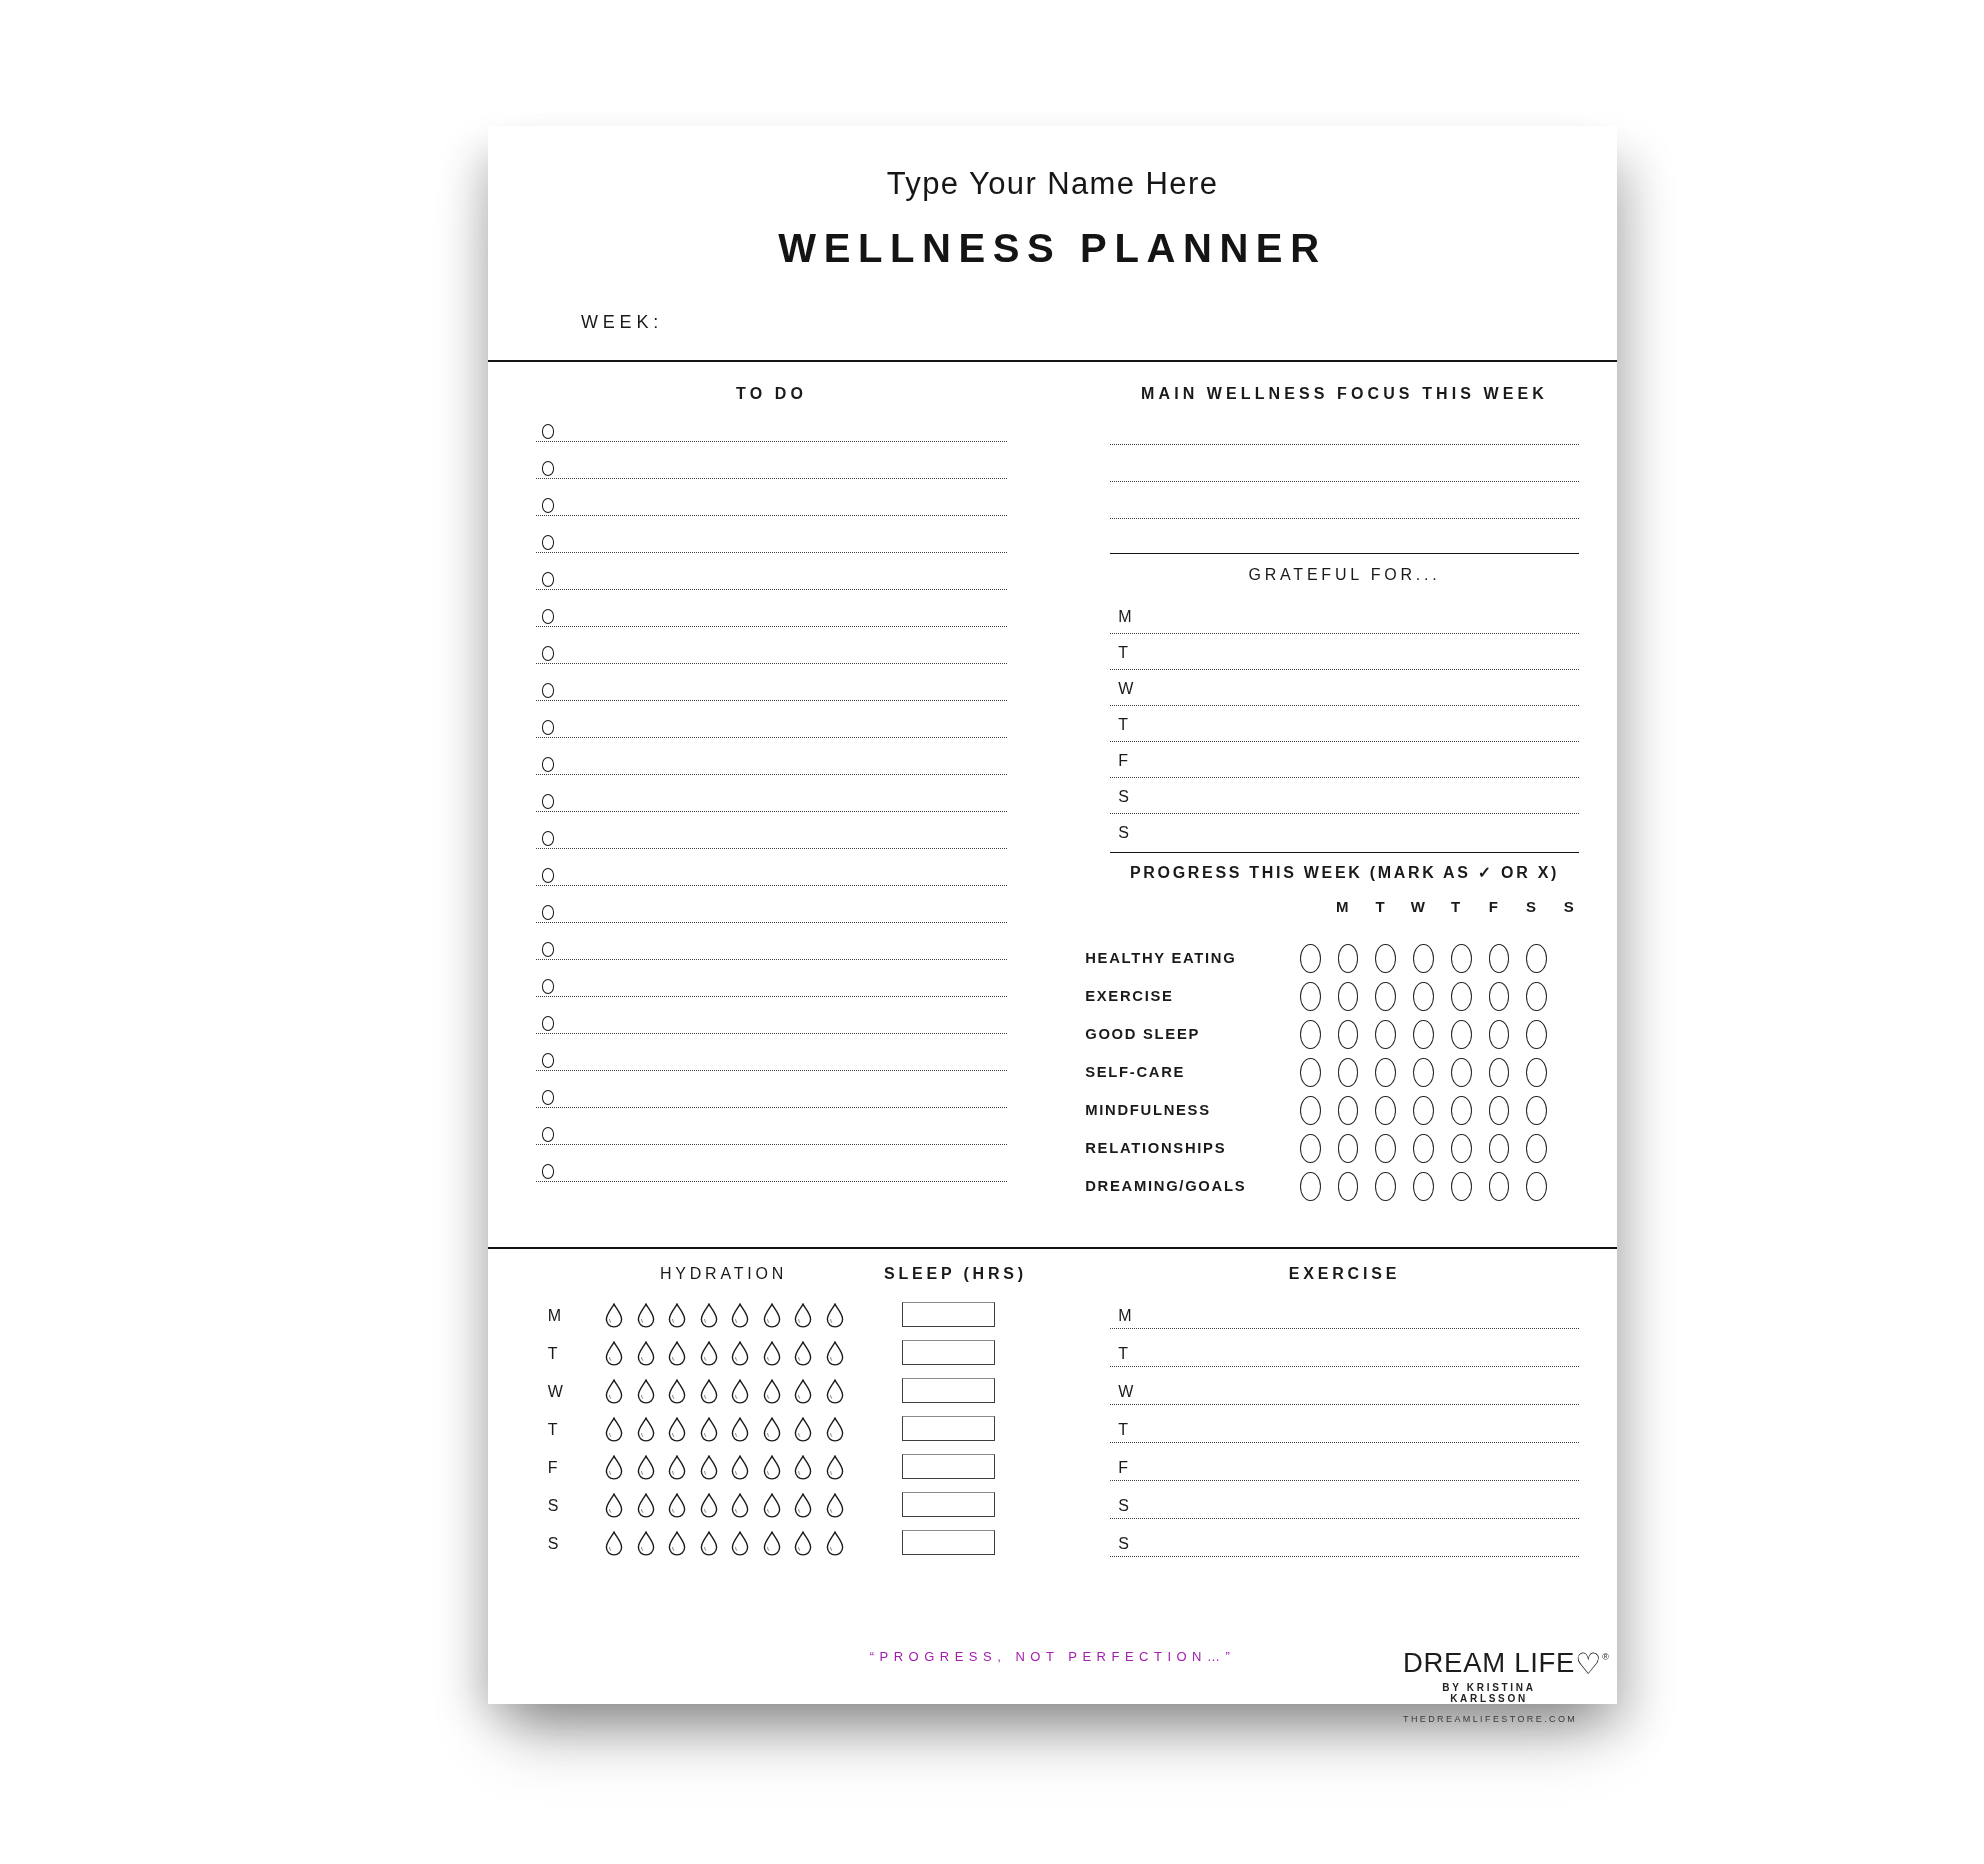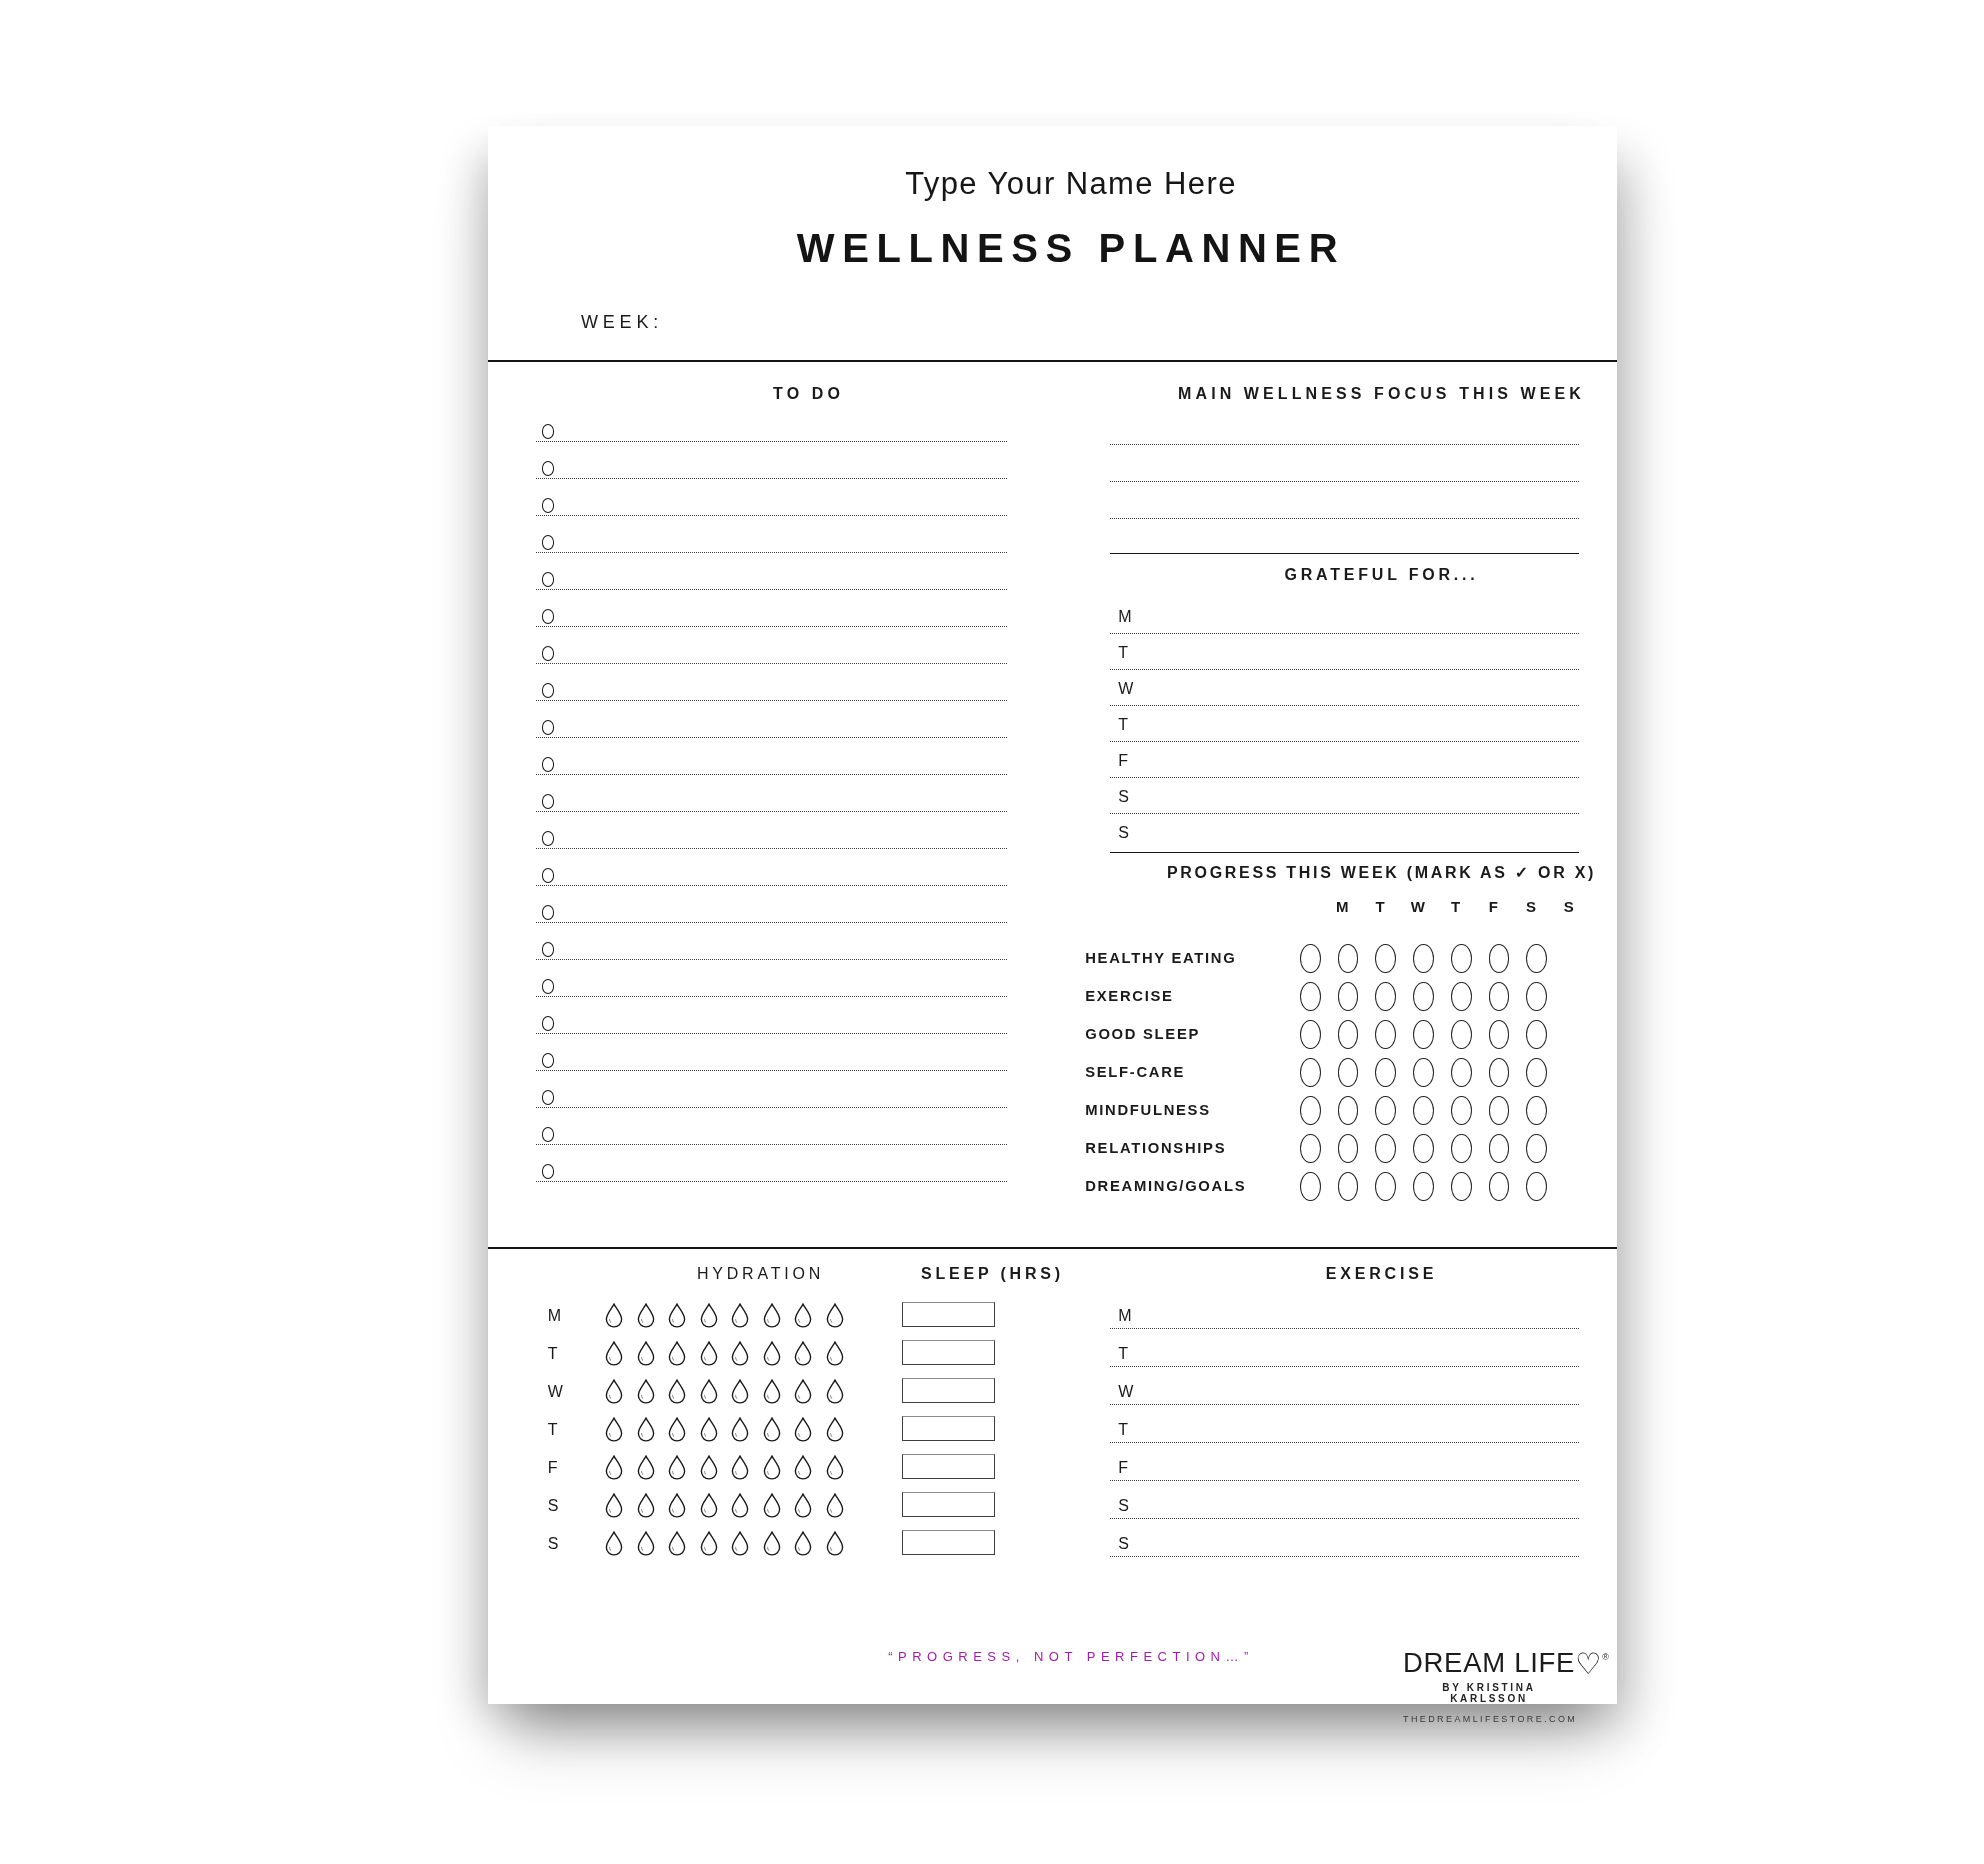--- a/index.html
+++ b/index.html
@@ -7,21 +7,21 @@
     width:1985px;height:1864px;position:relative;background:#ffffff;overflow:hidden;
     font-family:"Liberation Sans", sans-serif;color:#1a1a1a;
   }
   .page{
     position:absolute;left:488px;top:126px;width:1129px;height:1578px;background:#fff;
     box-shadow:-20.6px 17px 38px -8.2px rgba(0,0,0,.16),
                 20.6px 27.5px 45px -5.5px rgba(0,0,0,.20),
                 0 45px 65px -15px rgba(0,0,0,.22);
   }
   .abs{position:absolute;}
-  .ctr{text-align:center;padding-left:37px;}
+  .ctr{text-align:center;}
   
   .name{top:40px;left:0;right:0;font-size:31px;font-weight:300;letter-spacing:1.4px;color:#161616;}
   .title{top:100px;left:0;right:0;font-size:40px;font-weight:800;letter-spacing:7.6px;color:#141414;}
   .week{left:57px;top:186px;font-size:18px;letter-spacing:4.8px;font-weight:500;margin-left:36px;}
   .rule{background:#141414;height:2.1px;}
   .rule-top{top:234px;left:0;width:100%;}
   .rule-bottom{top:1121px;left:0;width:100%;}
   .thinrule{background:#141414;height:1.4px;}
   .col-head{top:259px;font-size:16px;letter-spacing:4.1px;font-weight:600;}
   .col-left{left:48px;width:471px;}
@@ -30,21 +30,21 @@
   .todo-list{left:48px;top:292px;width:471px;}
   .todo-row{position:relative;height:37px;}
   .todo-circ{position:absolute;left:5.5px;top:6.2px;width:10.3px;height:12.4px;border:1.4px solid #161616;border-radius:50%;}
   .dline{border-bottom:1.7px dotted #3c3c3c;}
   .todo-line{position:absolute;left:0;right:0;top:23.4px;}
   
   .focus-lines{left:622px;top:282px;width:469px;}
   .focus-row{height:36px;border-bottom:1.7px dotted #3c3c3c;}
   
   .rule-g1{left:622px;top:427px;width:469px;}
-  .grateful-title{left:622px;top:440px;width:469px;font-size:16px;letter-spacing:3.8px;font-weight:700;}
+  .grateful-title{left:622px;top:440px;width:469px;font-size:16px;letter-spacing:3.8px;font-weight:400;}
   .grateful-list{left:622px;top:477px;width:469px;}
   .g-row{position:relative;height:36px;}
   .g-day{position:absolute;left:8.2px;top:4.1px;font-size:16px;font-weight:500;letter-spacing:1.4px;line-height:19px;}
   .g-line{position:absolute;left:0;right:0;top:30px;}
   .grateful-list .g-row:last-child .g-line{display:none;}
   .rule-g2{left:622px;top:726px;width:469px;}
   
   .progress-title{left:622px;top:737px;width:469px;font-size:16px;letter-spacing:2.7px;font-weight:600;}
   .progress-days{left:844px;top:772px;width:247px;display:flex;justify-content:space-between;}
   .progress-days span{width:20.6px;text-align:center;font-size:15px;font-weight:600;}

